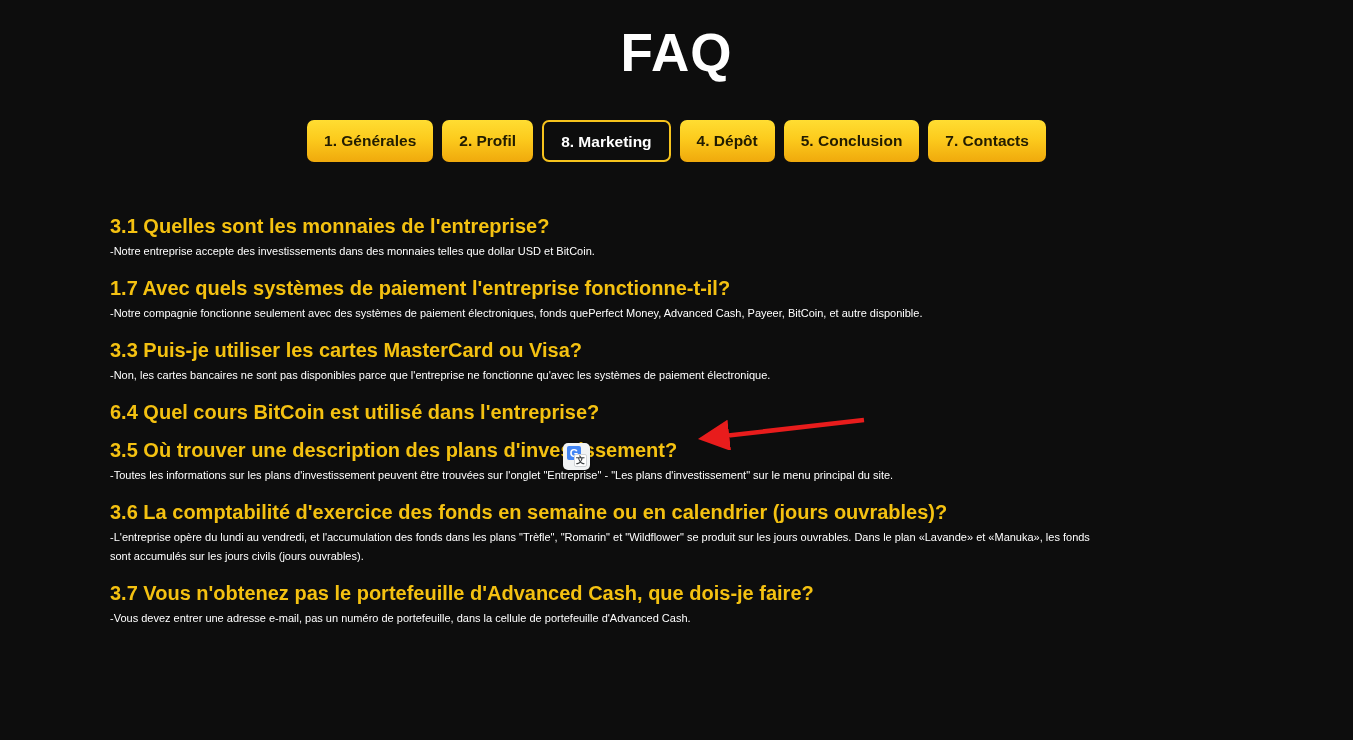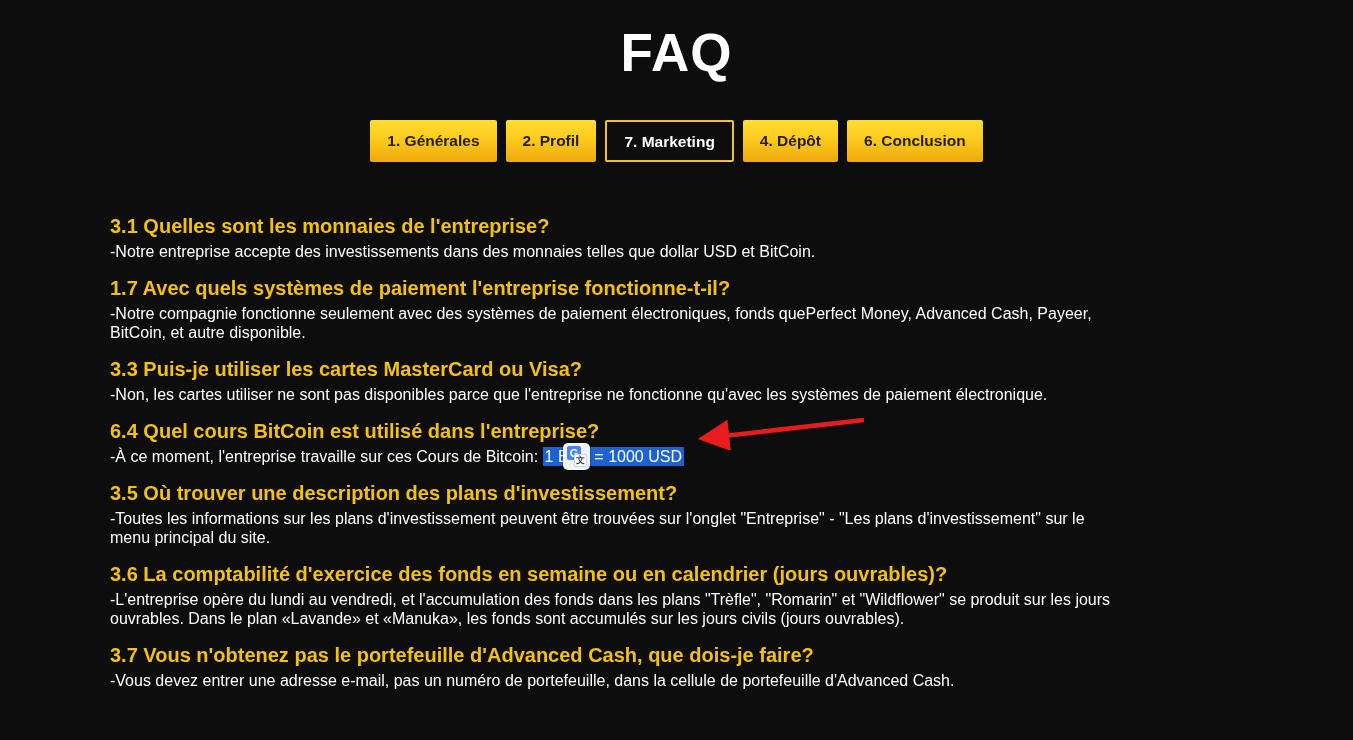--- a/index.html
+++ b/index.html
@@ -15,38 +15,38 @@
     padding-top:24px; text-align:center;
     color:#ffffff; font-size:53px; font-weight:700; letter-spacing:1px;
     line-height:58px;
   }
 
   .tabs {
     margin-top:38px; display:flex; justify-content:center;
     gap:9px; height:42px;
   }
   .tab {
-    height:42px; padding:0 17px; border:none; border-radius:2px;
+    height:42px; padding:0 17px; border:none; border-radius:7px;
     background:linear-gradient(180deg,#ffdd32 0%,#fccb1d 45%,#f0a90c 100%);
     color:#221c02; font-family:inherit; font-size:15.5px; font-weight:700;
     line-height:40px; cursor:pointer; white-space:nowrap;
   }
   .tab.active {
     background:#0d0d0d; color:#ffffff;
     border:2px solid #f6c31d; line-height:37px;
   }
 
   .faq-list { margin-top:54px; }
   .faq-item { margin-bottom:17px; }
   .faq-question {
     color:#f4c111; font-size:20px; font-weight:700; line-height:21px;
     margin-bottom:5px;
   }
   .faq-answer {
-    color:#ffffff; font-size:16px; font-weight:400; line-height:19px;
+    color:#ffffff; font-size:11px; font-weight:400; line-height:19px;
   }
   .selection-highlight {
     background:#1d63cf; color:#ffffff; padding:1px 2px;
   }
 
   .translate-icon {
     position:absolute; left:563px; top:443px; width:27px; height:27px;
     background:#f1f3f4; border-radius:5px; cursor:pointer;
     box-shadow:0 0 2px rgba(0,0,0,.6); z-index:5;
   }
@@ -70,46 +70,46 @@
 </head>
 <body>
 
 <div class="page">
 
   <h1 class="faq-title">FAQ</h1>
 
   <nav class="tabs">
     <button class="tab">1. Générales</button>
     <button class="tab">2. Profil</button>
-    <button class="tab active">7. Marketing</button>
+    <button class="tab active">8. Marketing</button>
     <button class="tab">4. Dépôt</button>
-    <button class="tab">6. Conclusion</button>
+    <button class="tab">5. Conclusion</button>
+    <button class="tab">7. Contacts</button>
   </nav>
 
   <main class="content">
     <div class="faq-list">
 
       <section class="faq-item">
         <h2 class="faq-question">3.1 Quelles sont les monnaies de l'entreprise?</h2>
         <p class="faq-answer">-Notre entreprise accepte des investissements dans des monnaies telles que dollar USD et BitCoin.</p>
       </section>
 
       <section class="faq-item">
         <h2 class="faq-question">1.7 Avec quels systèmes de paiement l'entreprise fonctionne-t-il?</h2>
         <p class="faq-answer">-Notre compagnie fonctionne seulement avec des systèmes de paiement électroniques, fonds quePerfect Money, Advanced Cash, Payeer, BitCoin, et autre disponible.</p>
       </section>
 
       <section class="faq-item">
         <h2 class="faq-question">3.3 Puis-je utiliser les cartes MasterCard ou Visa?</h2>
-        <p class="faq-answer">-Non, les cartes utiliser ne sont pas disponibles parce que l'entreprise ne fonctionne qu'avec les systèmes de paiement électronique.</p>
+        <p class="faq-answer">-Non, les cartes bancaires ne sont pas disponibles parce que l'entreprise ne fonctionne qu'avec les systèmes de paiement électronique.</p>
       </section>
 
       <section class="faq-item">
         <h2 class="faq-question">6.4 Quel cours BitCoin est utilisé dans l'entreprise?</h2>
-        <p class="faq-answer"><span>-À ce moment, l'entreprise travaille sur ces Cours de Bitcoin: </span><span class="selection-highlight">1 BTC = 1000 USD</span></p>
       </section>
 
       <section class="faq-item">
         <h2 class="faq-question">3.5 Où trouver une description des plans d'investissement?</h2>
         <p class="faq-answer">-Toutes les informations sur les plans d'investissement peuvent être trouvées sur l'onglet "Entreprise" - "Les plans d'investissement" sur le menu principal du site.</p>
       </section>
 
       <section class="faq-item">
         <h2 class="faq-question">3.6 La comptabilité d'exercice des fonds en semaine ou en calendrier (jours ouvrables)?</h2>
         <p class="faq-answer">-L'entreprise opère du lundi au vendredi, et l'accumulation des fonds dans les plans "Trèfle", "Romarin" et "Wildflower" se produit sur les jours ouvrables. Dans le plan «Lavande» et «Manuka», les fonds sont accumulés sur les jours civils (jours ouvrables).</p>

